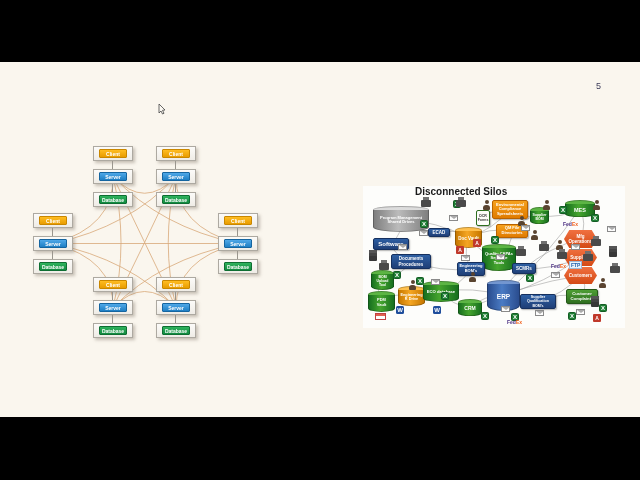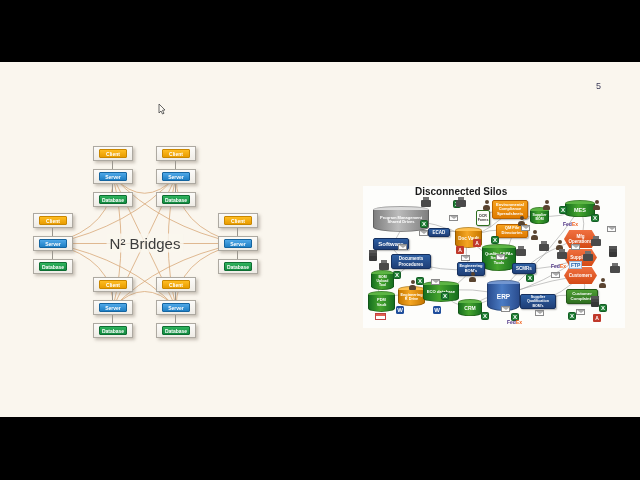--- a/index.html
+++ b/index.html
@@ -104,21 +104,20 @@
           <path d="M88,38.5 Q135.25,88.75 213,105.5" stroke="#D8A878" stroke-width="0.8" fill="none"></path>
           <path d="M88,38.5 Q104,104.75 88,169.5" stroke="#D8A878" stroke-width="0.8" fill="none"></path>
           <path d="M88,38.5 Q119.75,104.75 151,169.5" stroke="#D8A878" stroke-width="0.8" fill="none"></path>
           <path d="M151,38.5 Q151,88.75 213,105.5" stroke="#D8A878" stroke-width="0.8" fill="none"></path>
           <path d="M151,38.5 Q119.75,104.75 88,169.5" stroke="#D8A878" stroke-width="0.8" fill="none"></path>
           <path d="M151,38.5 Q135.5,104.75 151,169.5" stroke="#D8A878" stroke-width="0.8" fill="none"></path>
           <path d="M213,105.5 Q135.25,121.5 88,169.5" stroke="#D8A878" stroke-width="0.8" fill="none"></path>
           <path d="M213,105.5 Q151,121.5 151,169.5" stroke="#D8A878" stroke-width="0.8" fill="none"></path>
           <path d="M88,169.5 Q119.75,137.5 151,169.5" stroke="#D8A878" stroke-width="0.8" fill="none"></path>
         </svg>
-      <div class="n2-label">N² Bridges</div>
     <div class="stack" style="left: 8px; top: 75px;">
           <div class="node" style="top: 0px;">
             <div class="node-label client">Client</div>
           </div>
           <div class="stack-link" style="top: 15px;"></div>
           <div class="node" style="top: 23px;">
             <div class="node-label server">Server</div>
           </div>
           <div class="stack-link" style="top: 38px;"></div>
           <div class="node" style="top: 46px;">

